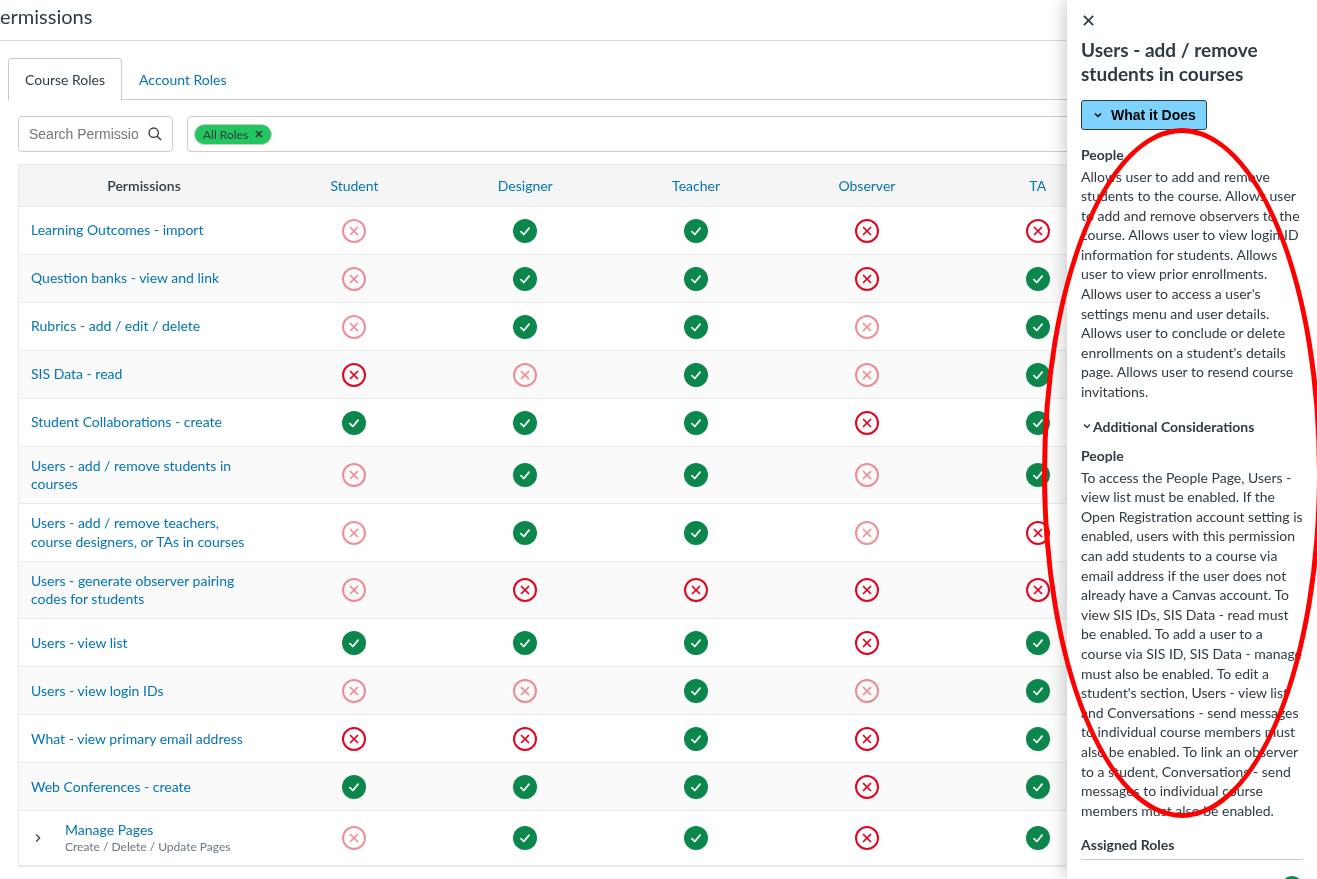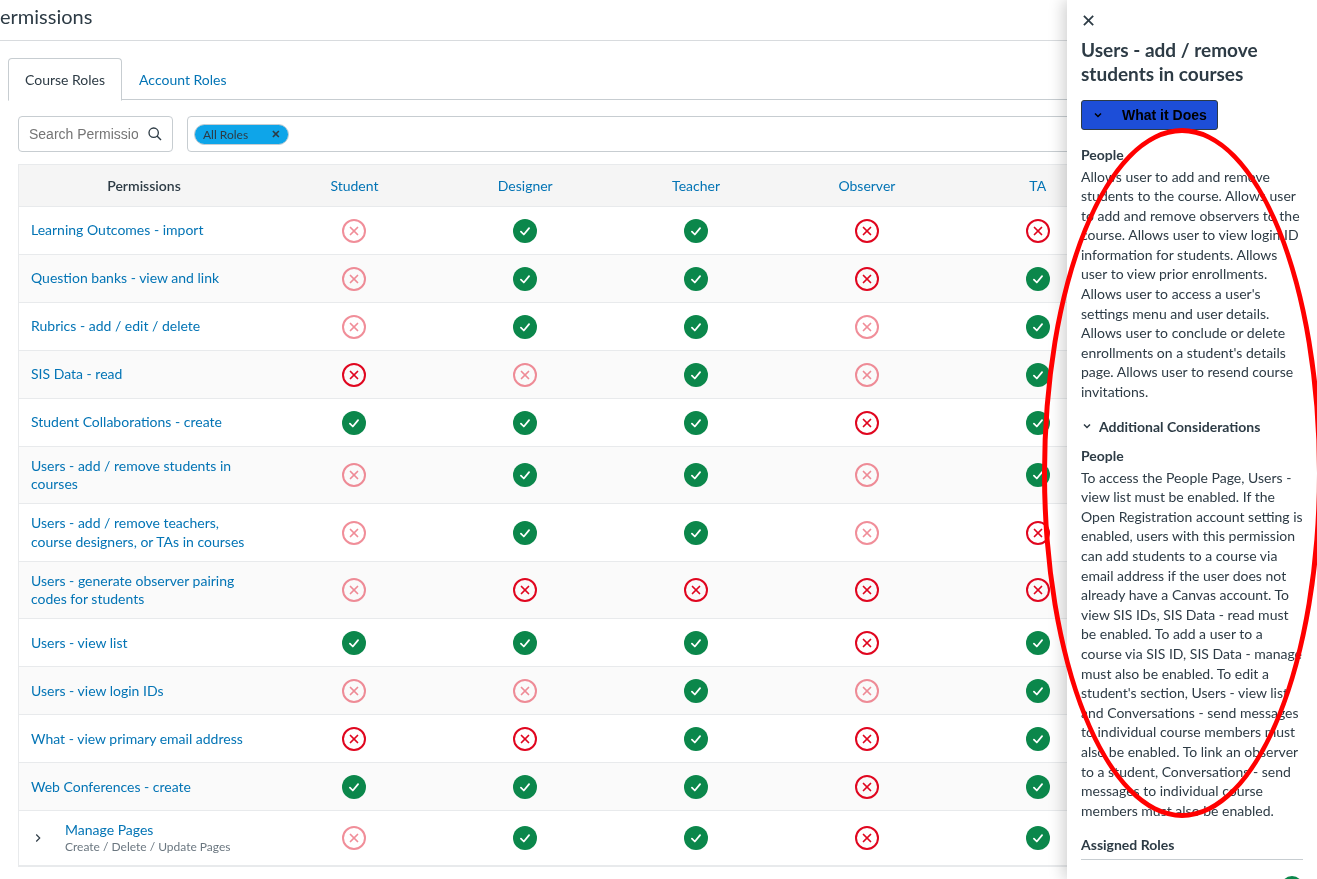--- a/index.html
+++ b/index.html
@@ -79,28 +79,28 @@
   .filter-chip-wrap {
     border: 1px solid #c7cdd1;
     border-radius: 4px;
     height: 36px;
     display: flex;
     align-items: center;
     padding: 0 6px;
     flex: 1;
   }
   .filter-chip {
-    background: #0ea5e9;
+    background: #22c55e;
     border: 1px solid #c7cdd1;
     border-radius: 12px;
     padding: 2px 8px;
     font-size: 12px;
     display: flex;
     align-items: flex-start;
-    gap: 23px;
+    gap: 6px;
   }
   .filter-chip .x {
     font-size: 11px;
     cursor: pointer;
     font-weight: bold;
   }
   .perm-table {
     margin: 0 18px;
     border: 1px solid #e8eaec;
   }
@@ -203,44 +203,43 @@
   .panel-title {
     font-size: 19px;
     font-weight: 700;
     margin: 8px 0 14px 0;
     line-height: 1.25;
   }
   .panel-section-btn {
     border: 1px solid #2d3b45;
     border-radius: 3px;
     padding: 6px 10px;
-    background: #1d4ed8;
+    background: #7dd3fc;
     font-size: 14px;
     font-weight: 600;
     display: inline-flex;
     align-items: center;
-    gap: 18px;
+    gap: 7px;
     cursor: pointer;
     margin-bottom: 16px;
   }
   .panel-section-btn .chev { width: 12px; height: 12px; }
   .panel-subhead {
     font-weight: 700;
     margin-bottom: 4px;
     font-size: 14px;
   }
   .panel-body {
     font-size: 14px;
     line-height: 1.4;
     margin-bottom: 16px;
   }
   .panel-subsection {
     display: flex;
     align-items: center;
-    gap: 6px;
     font-weight: 700;
     font-size: 14px;
     margin: 16px 0 12px 0;
     cursor: pointer;
   }
   .panel-subsection .chev { width: 12px; height: 12px; }
   .assigned-head {
     font-weight: 700;
     border-bottom: 1px solid #c7cdd1;
     padding-bottom: 6px;

